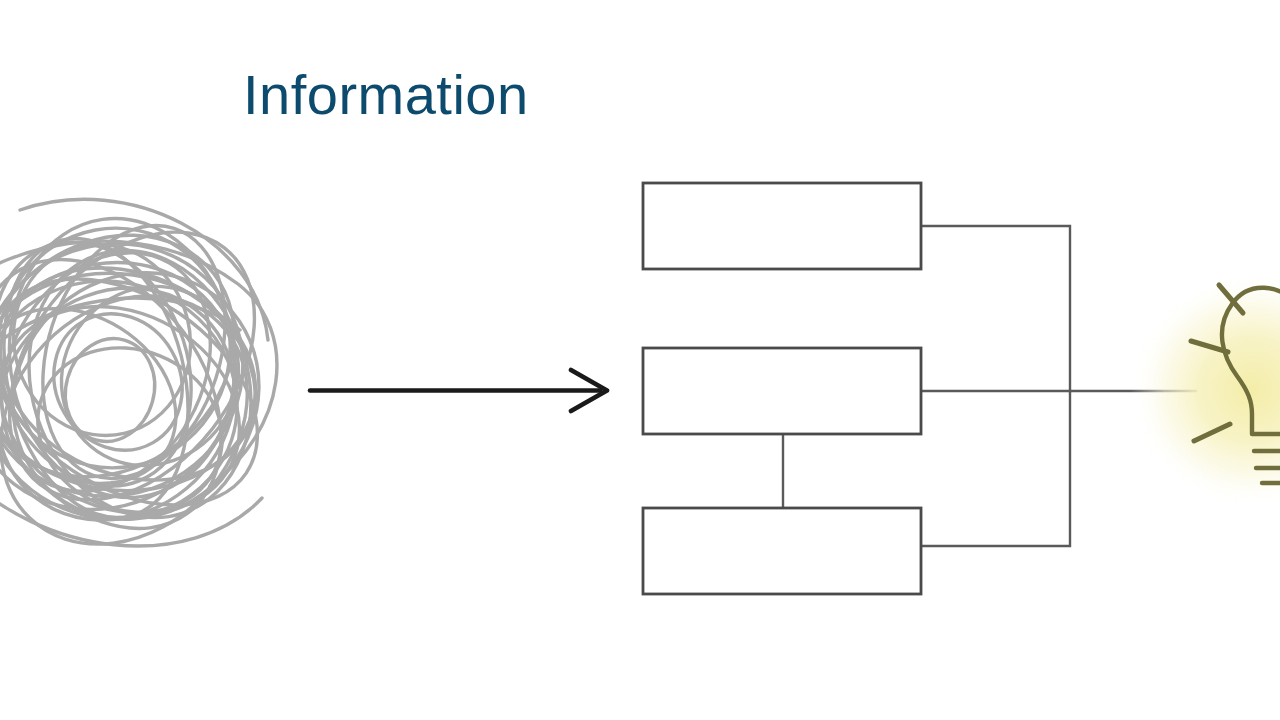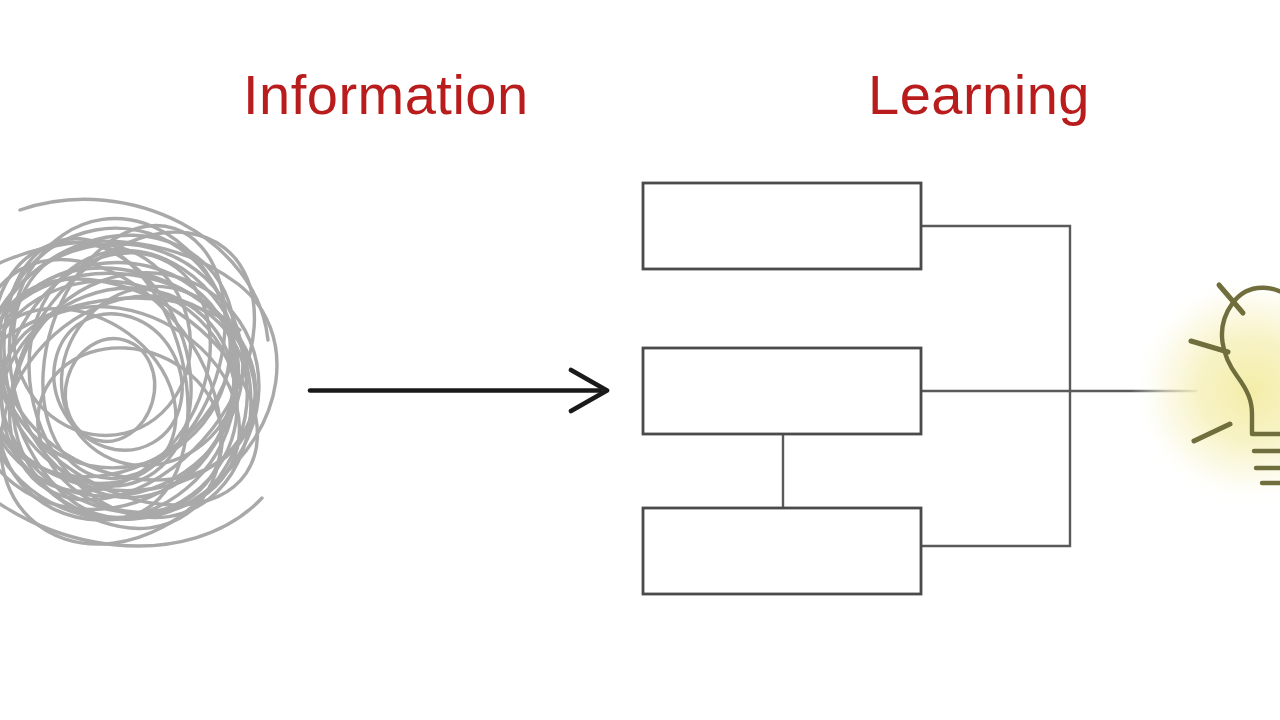--- a/index.html
+++ b/index.html
@@ -15,21 +15,21 @@
     width: 1280px;
     height: 720px;
     background: #ffffff;
     overflow: hidden;
   }
   .label {
     position: absolute;
     font-family: "Liberation Sans", sans-serif;
     font-weight: 300;
     letter-spacing: 0.5px;
-    color: #b91c1c;
+    color: #0c4a6e;
     white-space: nowrap;
     user-select: none;
   }
   #label-information {
     left: 243px;
     top: 65px;
     font-size: 56px;
     line-height: 60px;
   }
   #label-learning {
@@ -85,21 +85,20 @@
       <ellipse cx="110" cy="390" rx="44" ry="52" transform="rotate(16 110 390)"></ellipse>
       <path d="M -60 300 C 20 232, 150 218, 238 284 C 300 332, 286 430, 210 486"></path>
       <path d="M -40 470 C 40 556, 190 574, 262 498"></path>
       <path d="M 20 210 C 130 172, 258 240, 268 340"></path>
       <path d="M -50 392 C 10 300, 160 268, 240 330"></path>
     </g>
   </svg>
 
   <div class="label" id="label-information">Information</div>
 
-  <div class="label" id="label-learning">Learning</div>
 
   <svg class="svg-layer" id="arrow-layer" viewBox="0 0 1280 720" aria-hidden="true">
     <g fill="none" stroke="#1a1a1a" stroke-width="4.6" stroke-linecap="round" stroke-linejoin="round">
       <line x1="310" y1="390.5" x2="600" y2="390.5"></line>
       <polyline points="571,370 607,390.5 571,411"></polyline>
     </g>
   </svg>
 
   <svg class="svg-layer" id="flow-layer" viewBox="0 0 1280 720">
 

